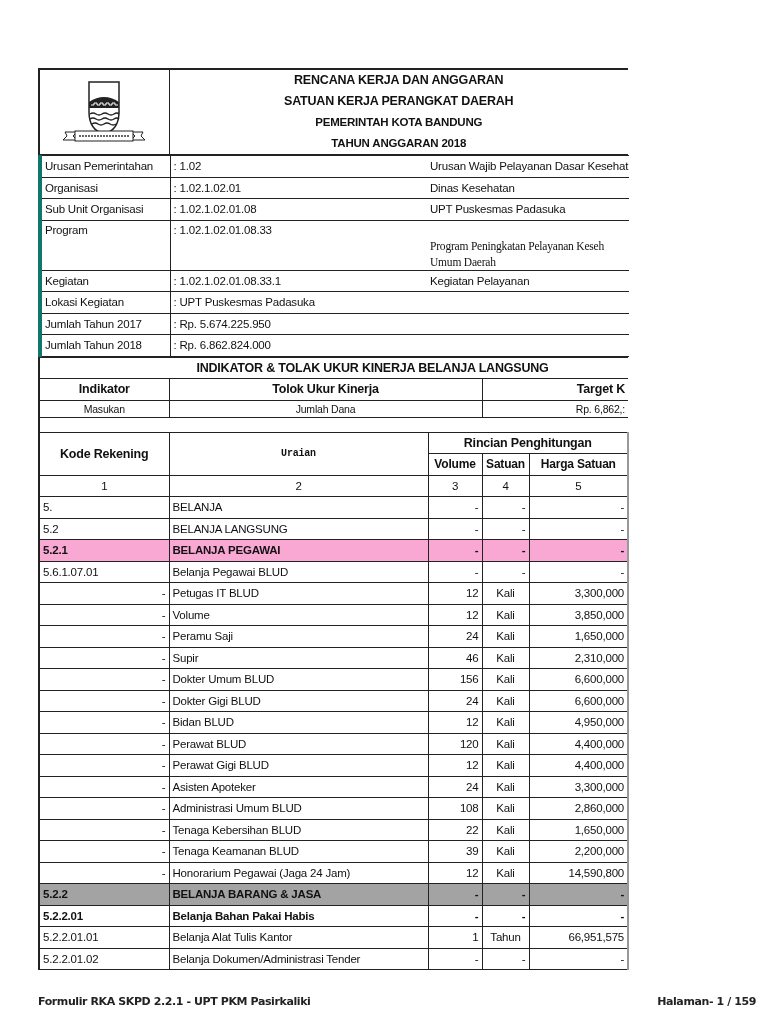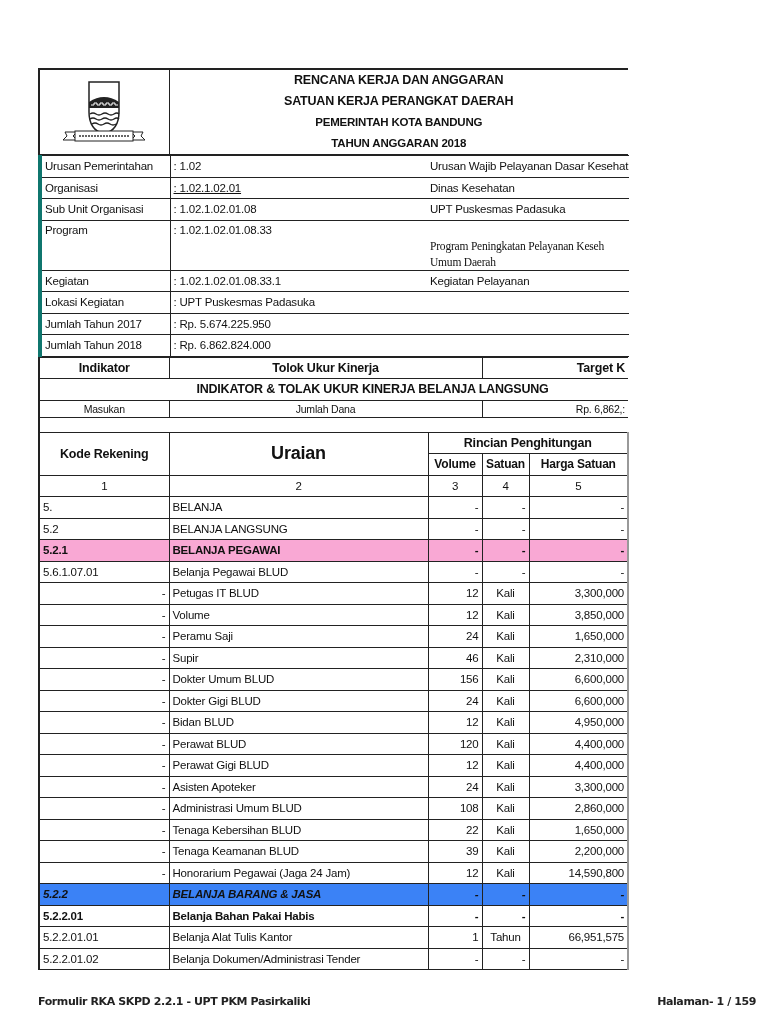--- a/index.html
+++ b/index.html
@@ -7,21 +7,21 @@
          font-family:"Liberation Sans", sans-serif; color:#111; }
   .sheet { position:absolute; left:38px; top:68px; width:589px; }
   table.grid { border-collapse:collapse; width:589px; table-layout:fixed; }
   table.grid td { border:1px solid #222; padding:0 3px; font-size:11.5px; height:20.5px;
                   white-space:nowrap; overflow:hidden; vertical-align:middle; letter-spacing:-0.2px; }
   .outer { border-left:2px solid #222; border-top:2px solid #222; }
   .bold { font-weight:bold; }
   .c { text-align:center; }
   .r { text-align:right; }
   .blue td { background:#f9a8d4; font-weight:bold; font-size:12px; }
-  .lightblue td { background:#3b82f6; font-weight:bold; font-size:12px;font-style:italic; }
+  .lightblue td { background:#a3a3a3; font-weight:bold; font-size:12px; }
   .boldrow td { font-weight:bold; font-size:12px; }
   .title-line { font-weight:bold; text-align:center; font-size:12.5px; line-height:21px; }
   .title-line.small { font-size:11.5px; }
   .footer { position:absolute; top:995px; font-family:"DejaVu Sans", sans-serif; font-weight:bold;
             font-size:11px; color:#222; letter-spacing:-0.4px; }
   .logo-cell { text-align:center; }
 </style>
 </head>
 <body>
 
@@ -65,21 +65,21 @@
         <col style="width:202px">
       </colgroup>
     <tbody>
         <tr>
       <td>Urusan Pemerintahan</td>
       <td style="border-right:none;">: 1.02</td>
       <td style="border-left:none;border-right:none;">Urusan Wajib Pelayanan Dasar Kesehat</td>
     </tr>
     <tr>
       <td>Organisasi</td>
-      <td style="border-right:none;text-decoration:underline;">: 1.02.1.02.01</td>
+      <td style="border-right:none;">: 1.02.1.02.01</td>
       <td style="border-left:none;border-right:none;">Dinas Kesehatan</td>
     </tr>
     <tr>
       <td>Sub Unit Organisasi</td>
       <td style="border-right:none;">: 1.02.1.02.01.08</td>
       <td style="border-left:none;border-right:none;">UPT Puskesmas Padasuka</td>
     </tr>
     <tr>
       <td style="height:40px;vertical-align:top;padding-top:3px;">Program</td>
       <td style="border-right:none;vertical-align:top;padding-top:3px;">: 1.02.1.02.01.08.33</td>
@@ -112,26 +112,26 @@
     </table>
 
   <table class="grid" style="border-left:2px solid #222;">
     <colgroup>
         <col style="width:130px">
         <col style="width:313px">
         <col style="width:146px">
       </colgroup>
     <tbody>
         <tr>
+      <td colspan="3" class="c bold" style="font-size:12.5px;border-right:none;padding-left:80px;">INDIKATOR &amp; TOLAK UKUR KINERJA BELANJA LANGSUNG</td>
+    </tr>
+    <tr>
       <td class="c bold" style="font-size:12.5px;">Indikator</td>
       <td class="c bold" style="font-size:12.5px;">Tolok Ukur Kinerja</td>
       <td class="r bold" style="font-size:12.5px;border-right:none;">Target K</td>
-    </tr>
-    <tr>
-      <td colspan="3" class="c bold" style="font-size:12.5px;border-right:none;padding-left:80px;">INDIKATOR &amp; TOLAK UKUR KINERJA BELANJA LANGSUNG</td>
     </tr>
     <tr>
       <td class="c" style="font-size:10.5px;height:16px;">Masukan</td>
       <td class="c" style="font-size:10.5px;height:16px;">Jumlah Dana</td>
       <td class="r" style="font-size:10.5px;height:16px;border-right:none;">Rp. 6,862,:</td>
     </tr>
     <tr>
       <td colspan="3" style="height:14px;border-right:none;border-bottom:none;"></td>
     </tr>
   </tbody>
@@ -141,21 +141,21 @@
     <colgroup>
       <col style="width:130px">
         <col style="width:259px">
         <col style="width:54px">
         <col style="width:47px">
         <col style="width:99px">
     </colgroup>
     <tbody>
         <tr>
       <td rowspan="2" class="c bold" style="font-size:12.5px;">Kode Rekening</td>
-      <td rowspan="2" class="c bold" style="font-size:18px;">Uraian</td>
+      <td rowspan="2" class="c bold" style="font-size:10px;font-family:Liberation Mono, monospace;">Uraian</td>
       <td colspan="3" class="c bold" style="font-size:12.5px;">Rincian Penghitungan</td>
     </tr>
     <tr>
       <td class="c bold" style="font-size:12px;">Volume</td>
       <td class="c bold" style="font-size:12px;">Satuan</td>
       <td class="c bold" style="font-size:12px;">Harga Satuan</td>
     </tr>
     <tr>
       <td class="c">1</td>
       <td class="c">2</td>

